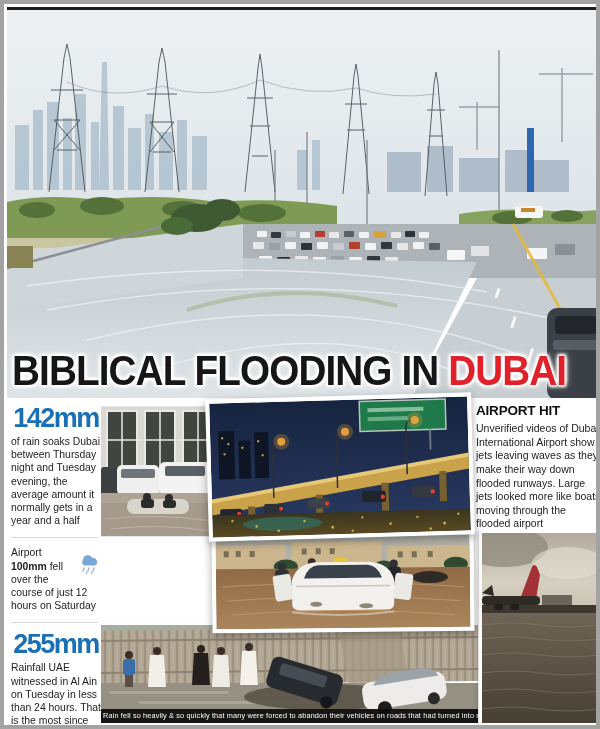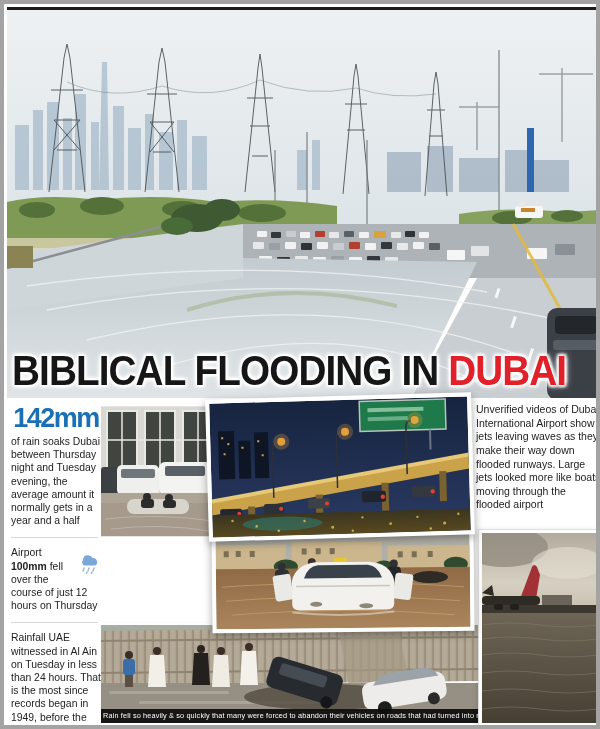--- a/index.html
+++ b/index.html
@@ -246,27 +246,29 @@
       <svg class="rain-ico" width="24" height="26" viewBox="0 0 24 26">
         <path d="M6 12 a5 5 0 0 1 9.5 -2 a4 4 0 0 1 2.5 7.5 L7 17.5 a4 4 0 0 1 -1 -5.5 Z" fill="#7aa7d8"></path>
         <g stroke="#9db9d6" stroke-width="1.4" stroke-linecap="round">
           <line x1="7" y1="20" x2="6" y2="23"></line>
             <line x1="12" y1="20" x2="11" y2="23"></line>
           <line x1="17" y1="20" x2="16" y2="23"></line>
             <line x1="10" y1="24" x2="9.4" y2="25.6"></line>
           <line x1="15" y1="24" x2="14.4" y2="25.6"></line>
         </g>
       </svg>
-      <span>Airport </span><b>100mm</b><span> fell over the course of just 12 hours on Thursday</span>
+      <span>Airport </span><b>100mm</b><span> fell over the course of just 12 hours on Saturday</span>
     </p>
     <hr class="divider">
+    <div class="stat-num">255mm</div>
     <p>Rainfall UAE witnessed in Al Ain on Tuesday in less than 24 hours. That is the most since records began in 1949, before the country was established in 1971</p>
   </div>
 
   <div class="col-right">
+    <h3>AIRPORT HIT</h3>
     <p>Unverified videos of Dubai International Airport show jets leaving waves as they make their way down flooded runways. Large jets looked more like boats moving through the flooded airport</p>
   </div>
 
   <div class="photo photo-a">
     <svg width="116" height="129" viewBox="0 0 116 129">
       <rect width="116" height="129" fill="#d9d8d3"></rect>
       <g fill="#41453f" stroke="#e8e8e4" stroke-width="2">
         <rect x="6" y="4" width="30" height="58"></rect>
           <rect x="44" y="4" width="30" height="58"></rect>
           <rect x="82" y="4" width="30" height="58"></rect>

